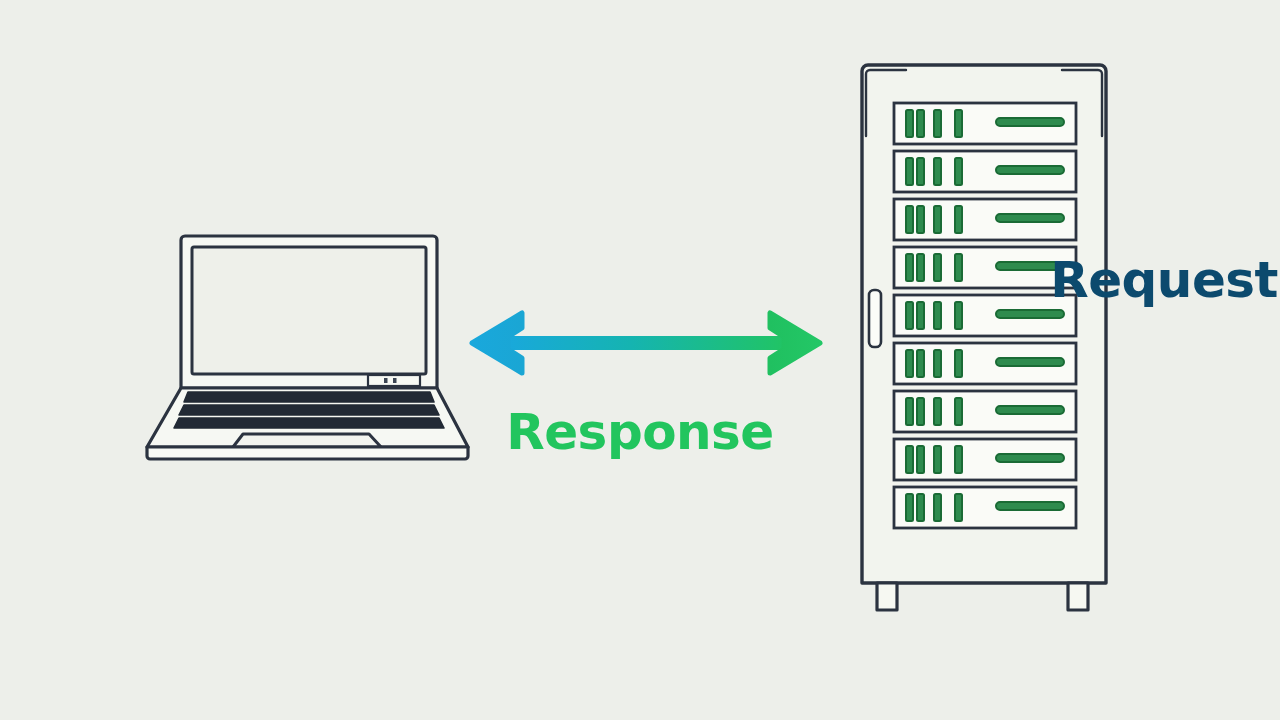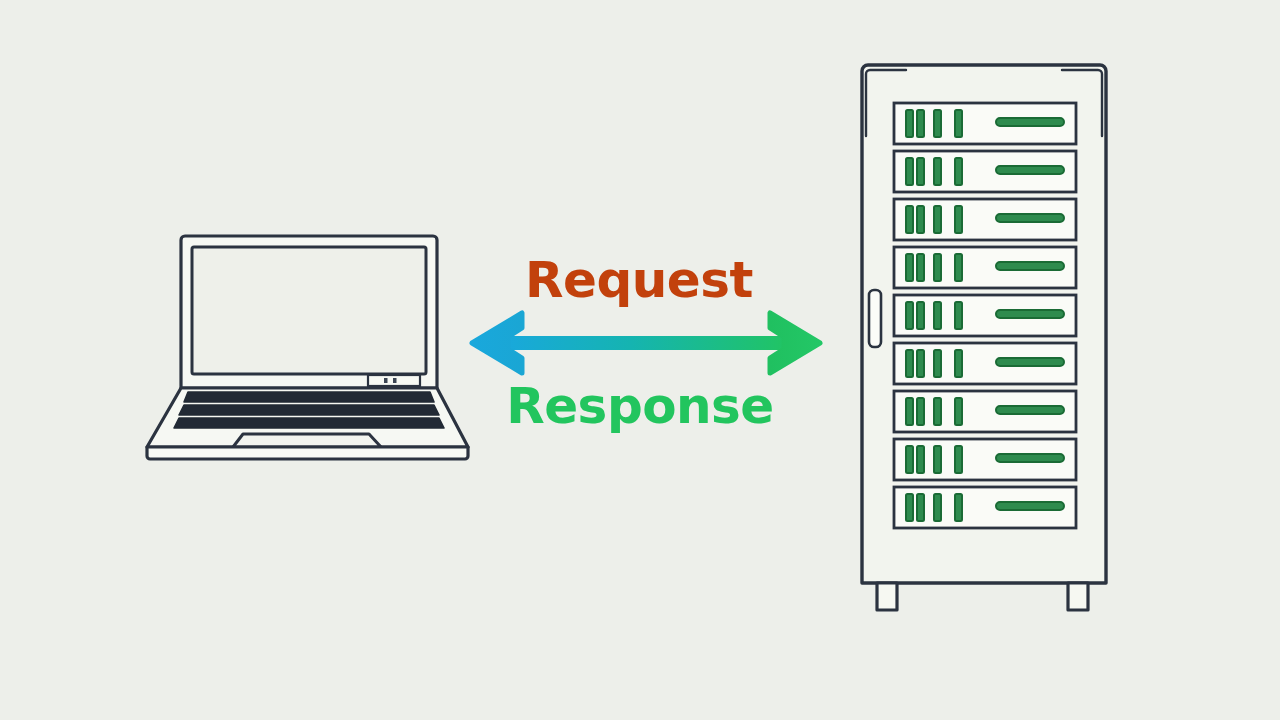--- a/index.html
+++ b/index.html
@@ -30,30 +30,30 @@
   .label-text {
     font-family: "DejaVu Sans", "Liberation Sans", sans-serif;
     font-weight: bold;
     letter-spacing: -0.5px;
   }
   #request-label {
     position: absolute;
     left: 0;
     top: 252px;
     width: 1278px;
-    text-align: center;
+    text-align: right;
     font-size: 50px;
     line-height: 56px;
-    color: #c2410c;
+    color: #0c4a6e;
     white-space: nowrap;
   }
   #response-label {
     position: absolute;
     left: 0;
-    top: 378px;
+    top: 404px;
     width: 1280px;
     text-align: center;
     font-size: 50px;
     line-height: 56px;
     color: #22c55e;
     white-space: nowrap;
   }
   #request-label span, #response-label span { display: inline-block; }
 </style>
 </head>

